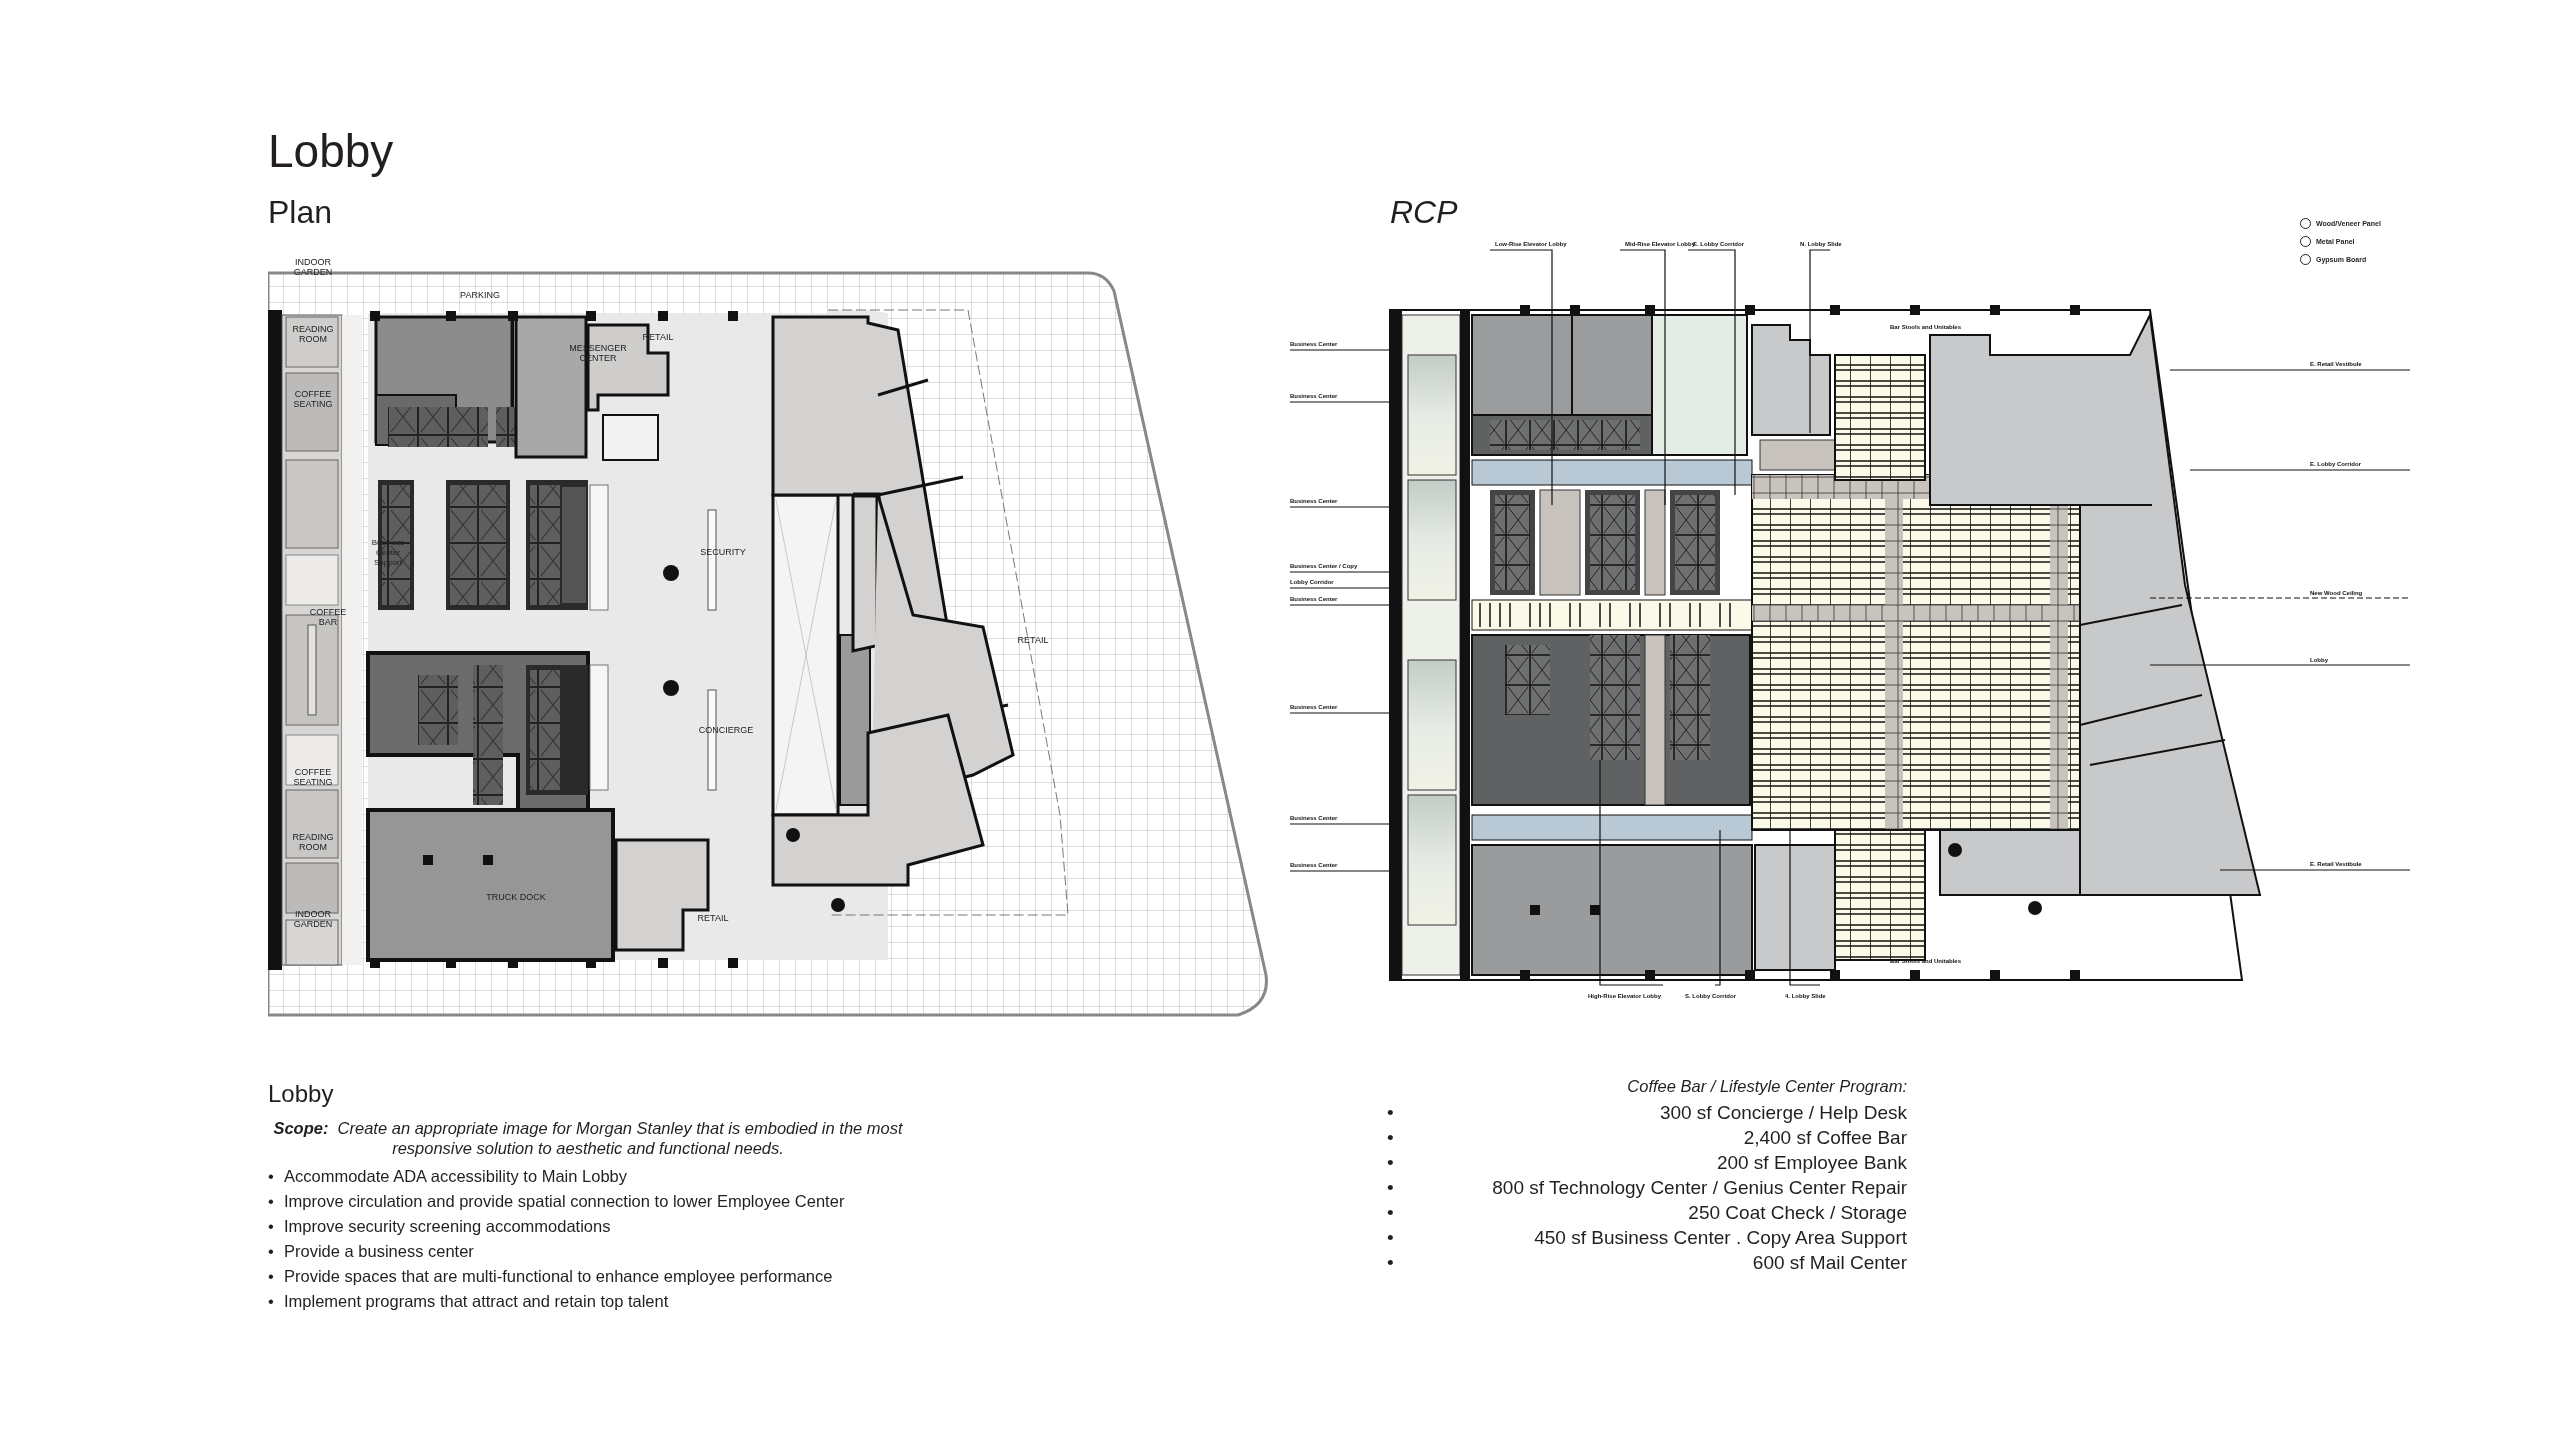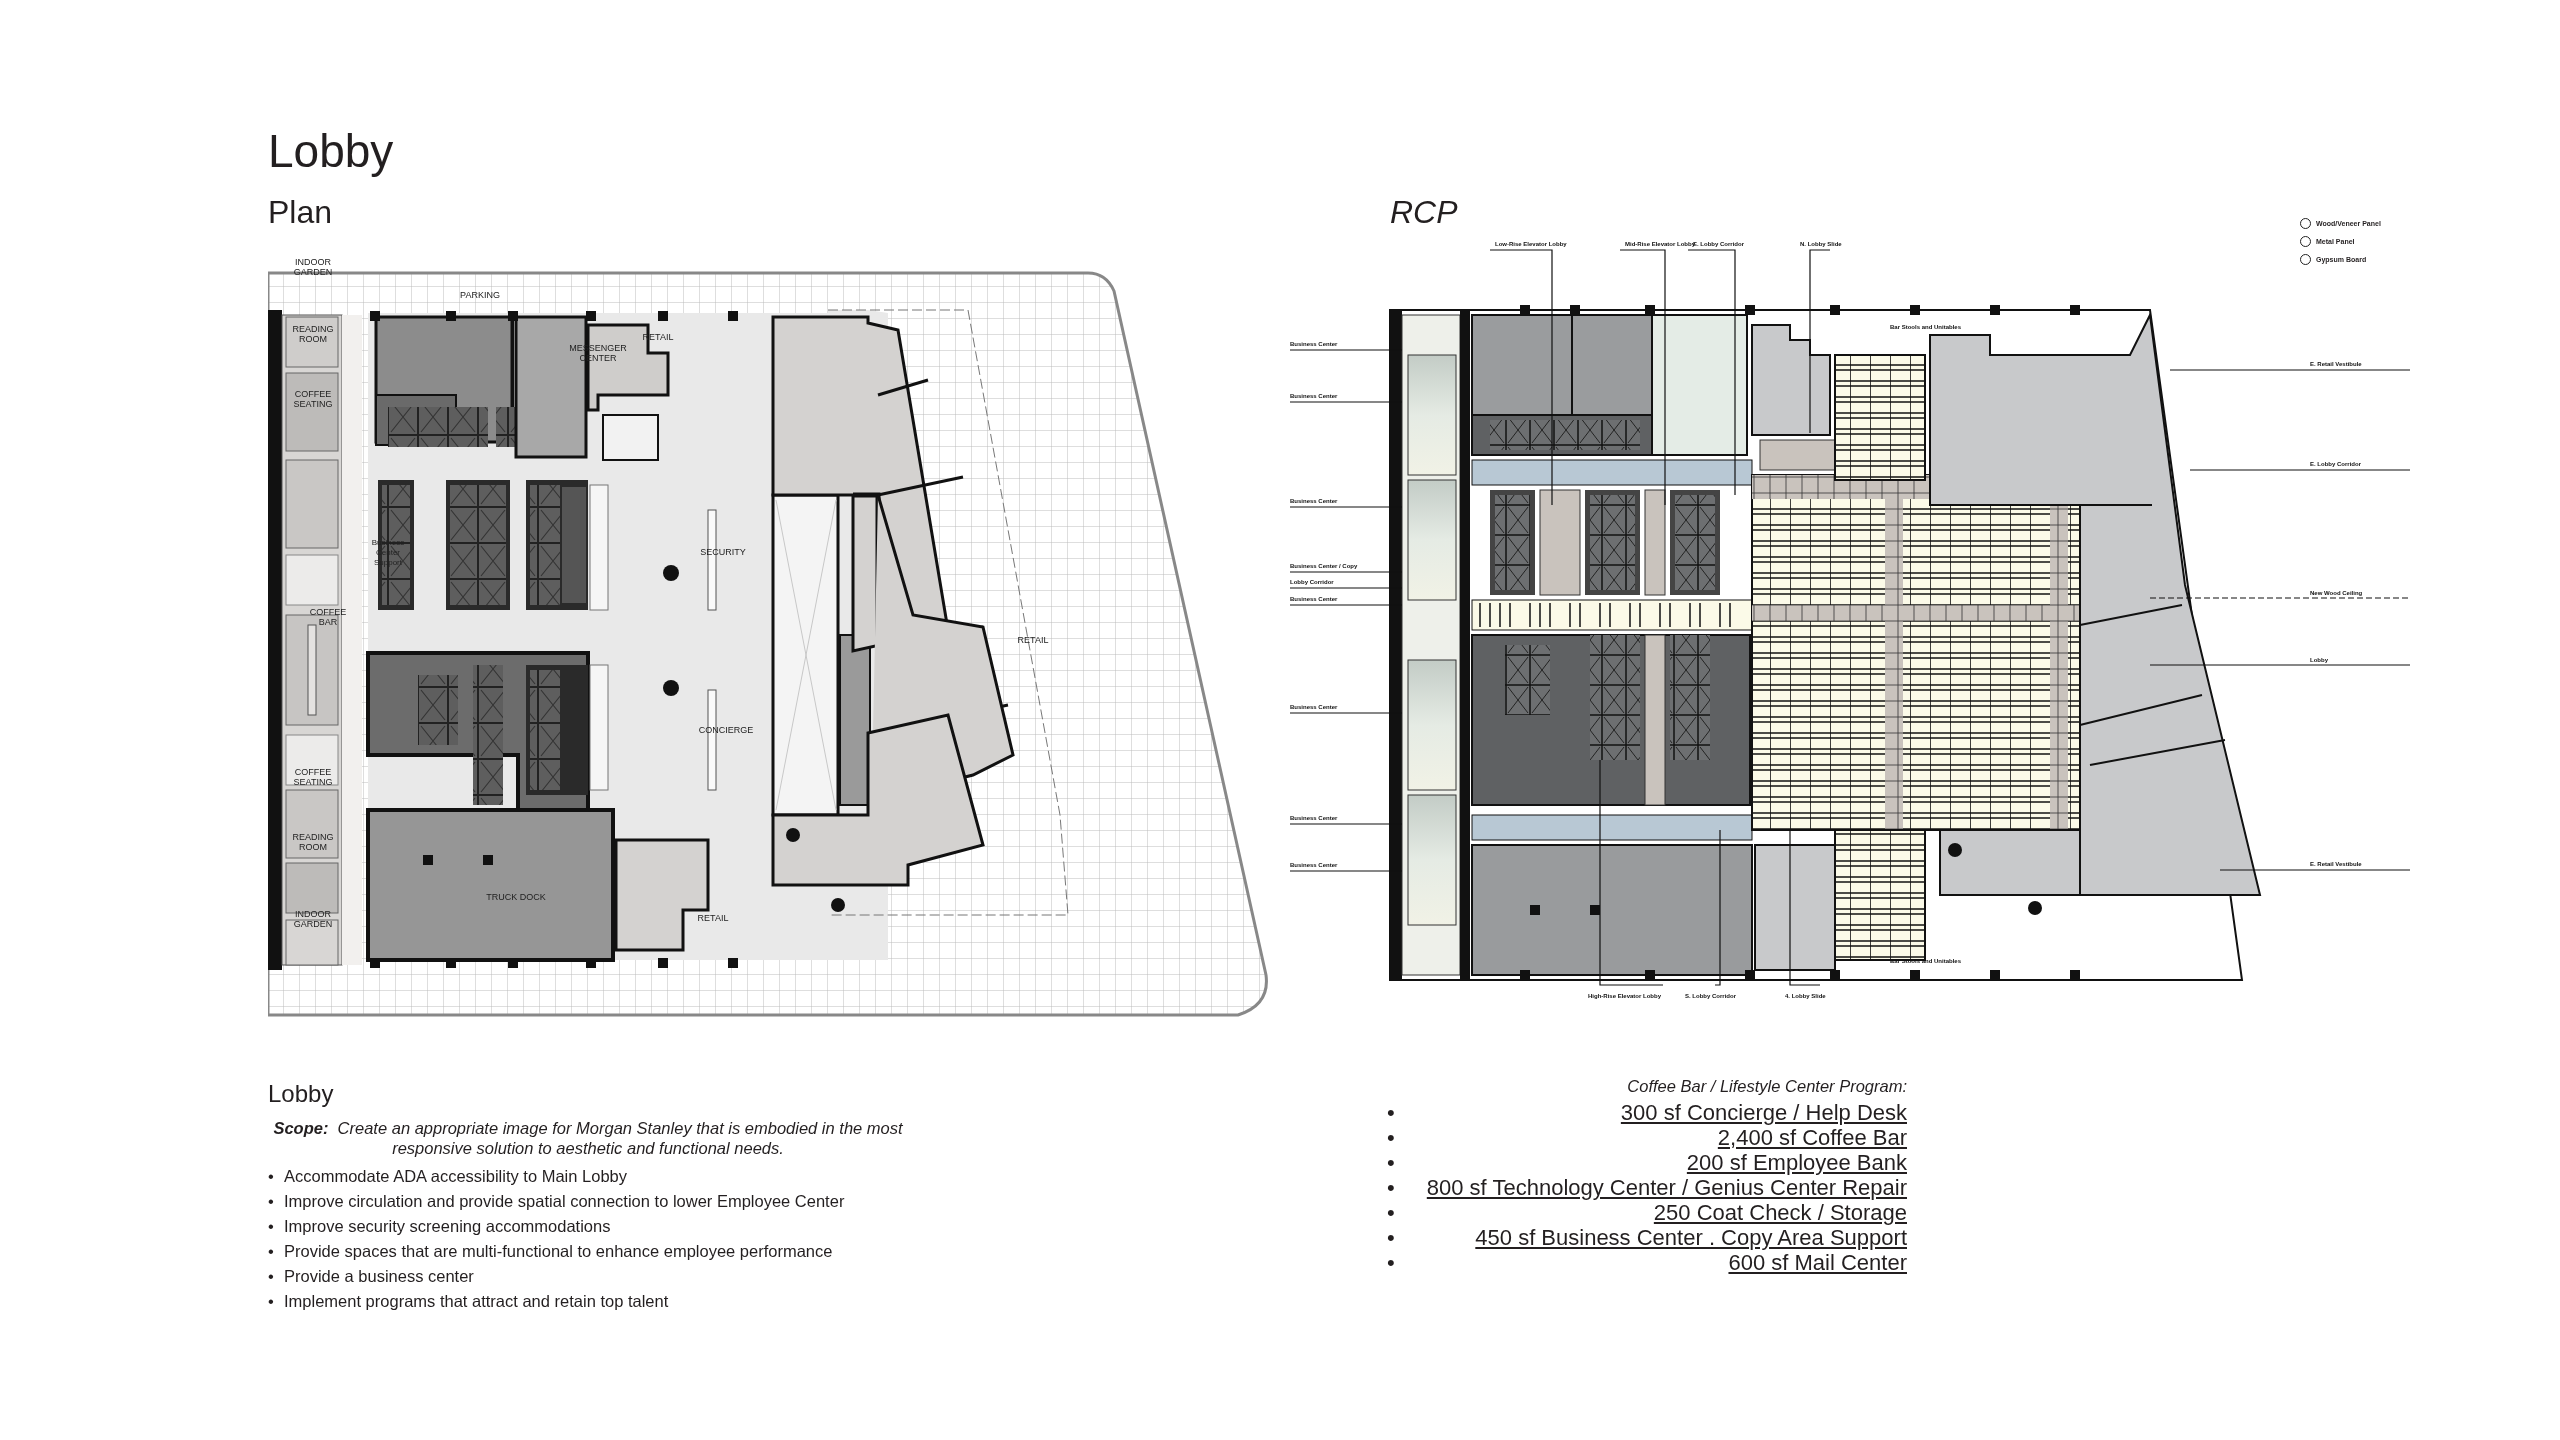--- a/index.html
+++ b/index.html
@@ -16,21 +16,21 @@
   .scope-block { left:268px; top:1082px; width:640px; }
   .scope-heading { font-size:24px; line-height:1; margin-bottom:12px; }
   .scope-text { font-size:16.5px; font-style:italic; line-height:20px; margin-bottom:6px;text-align:center; }
   .scope-text b { font-weight:bold; }
   ul.bullets { list-style:none; margin:0; padding:0; }
   ul.bullets li { font-size:16.5px; line-height:25px; position:relative; padding-left:16px; }
   ul.bullets li::before { content:"•"; position:absolute; left:0; top:0; }
 
   .program-block { left:1387px; top:1076px; width:520px;text-align:right; }
   .program-heading { font-size:16.5px; font-style:italic; line-height:20px; margin-bottom:4px; }
-  .program-block ul.bullets li { font-size:22px; line-height:25px;text-decoration:underline; }
+  .program-block ul.bullets li { font-size:19px; line-height:25px; }
 
   .legend { left:2300px; top:214px; }
   .legend-row { display:flex; align-items:center; height:18px; font-size:7px; font-weight:bold; }
   .legend-tag { width:11px; height:11px; border:1.5px solid #222; border-radius:50%; margin-right:5px; box-sizing:border-box; }
 </style>
 </head>
 <body>
 
 <div class="abs title-main">Lobby</div>
 <div class="abs title-plan">Plan</div>
@@ -330,22 +330,22 @@
 <div class="abs scope-block">
   <div class="scope-heading">Lobby</div>
   <div class="scope-text">
     <b>Scope:</b>&nbsp;
     <span>Create an appropriate image for Morgan Stanley that is embodied in the most responsive solution to aesthetic and functional needs.</span>
   </div>
   <ul class="bullets">
     <li>Accommodate ADA accessibility to Main Lobby</li>
     <li>Improve circulation and provide spatial connection to lower Employee Center</li>
     <li>Improve security screening accommodations</li>
+    <li>Provide a business center</li>
     <li>Provide spaces that are multi-functional to enhance employee performance</li>
-    <li>Provide a business center</li>
     <li>Implement programs that attract and retain top talent</li>
   </ul>
 </div>
 
 <div class="abs program-block">
   <div class="program-heading">Coffee Bar / Lifestyle Center Program:</div>
   <ul class="bullets">
     <li>300 sf Concierge / Help Desk</li>
     <li>2,400 sf Coffee Bar</li>
     <li>200 sf Employee Bank</li>

